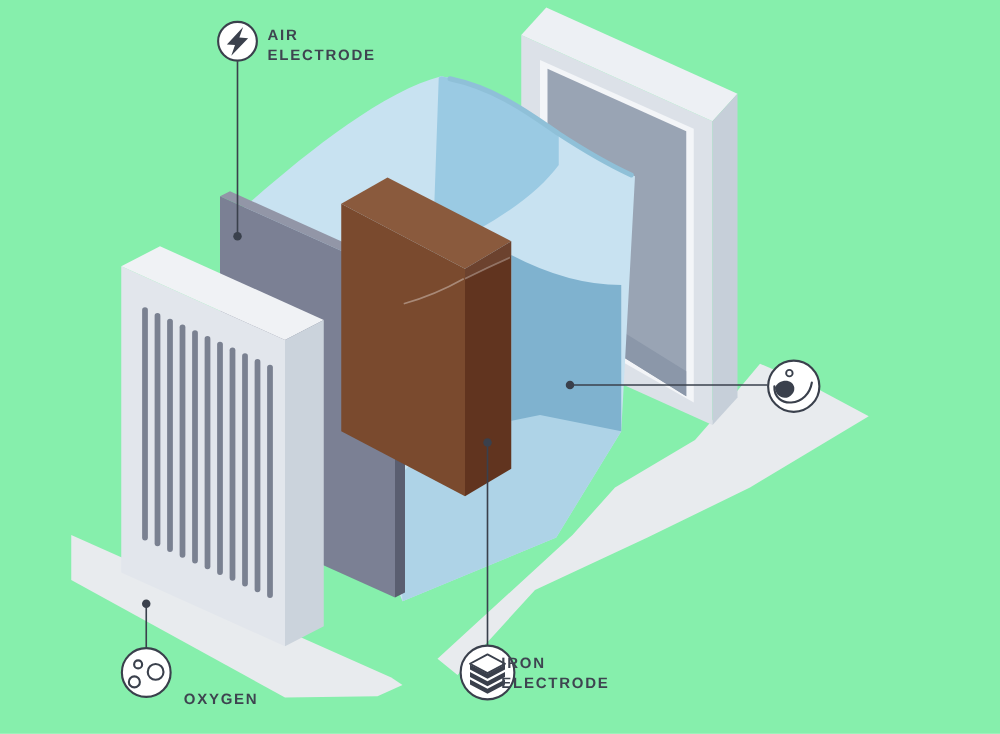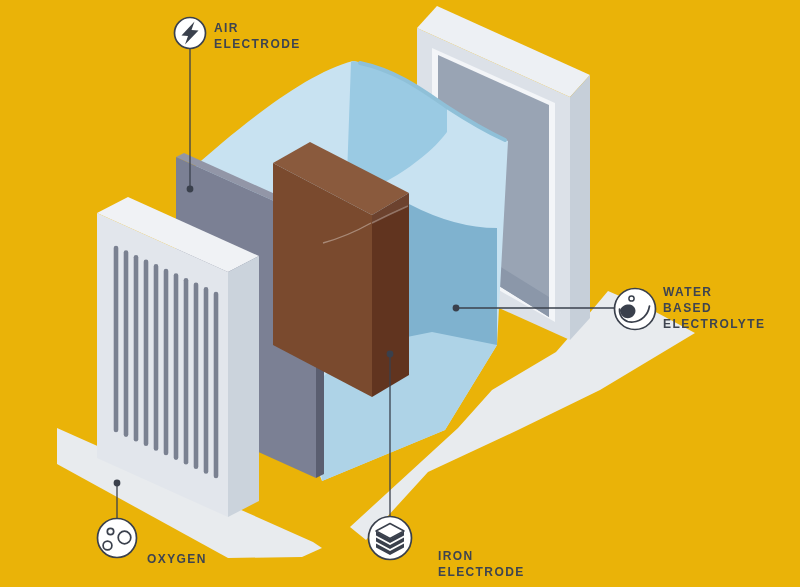--- a/index.html
+++ b/index.html
@@ -1,18 +1,18 @@
 <!DOCTYPE html>
 <html><head>
 <meta charset="utf-8">
 <style>
   html,body{margin:0;padding:0;}
   body{width:800px;height:587px;background:#ffffff;overflow:hidden;
        font-family:"Liberation Sans","DejaVu Sans",sans-serif;}
-  .stage{position:relative;width:800px;height:587px;background:#eab308;}
+  .stage{position:relative;width:800px;height:587px;background:#86efac;}
   .stage svg{position:absolute;left:0;top:0;}
   .diagram-label{position:absolute;color:#3e4450;font-size:12px;font-weight:700;
        letter-spacing:1.4px;line-height:16px;white-space:nowrap;}
 </style>
 </head>
 <body>
 
 <div class="stage">
 
 <svg width="800" height="587" viewBox="0 0 800 587">
@@ -118,28 +118,23 @@
       <path d="M620,310 C622,305 629,303 633,306 C637,309 636,315 631,317.5 C626,320 620,316 620,310 Z" fill="#3a404c"></path>
     </g>
   </g>
 </svg>
 
   <div class="diagram-label" style="left:214px;top:20px;">
     <div>AIR</div>
     <div>ELECTRODE</div>
   </div>
 
-  <div class="diagram-label" style="left:663px;top:284px;">
-    <div>WATER</div>
-    <div>BASED</div>
-    <div>ELECTROLYTE</div>
-  </div>
 
   <div class="diagram-label" style="left:147px;top:551px;">
     <div>OXYGEN</div>
   </div>
 
-  <div class="diagram-label" style="left:438px;top:522px;margin-top:26px;">
+  <div class="diagram-label" style="left:401px;top:522px;">
     <div>IRON</div>
     <div>ELECTRODE</div>
   </div>
 
 </div>
 
 </body></html>

